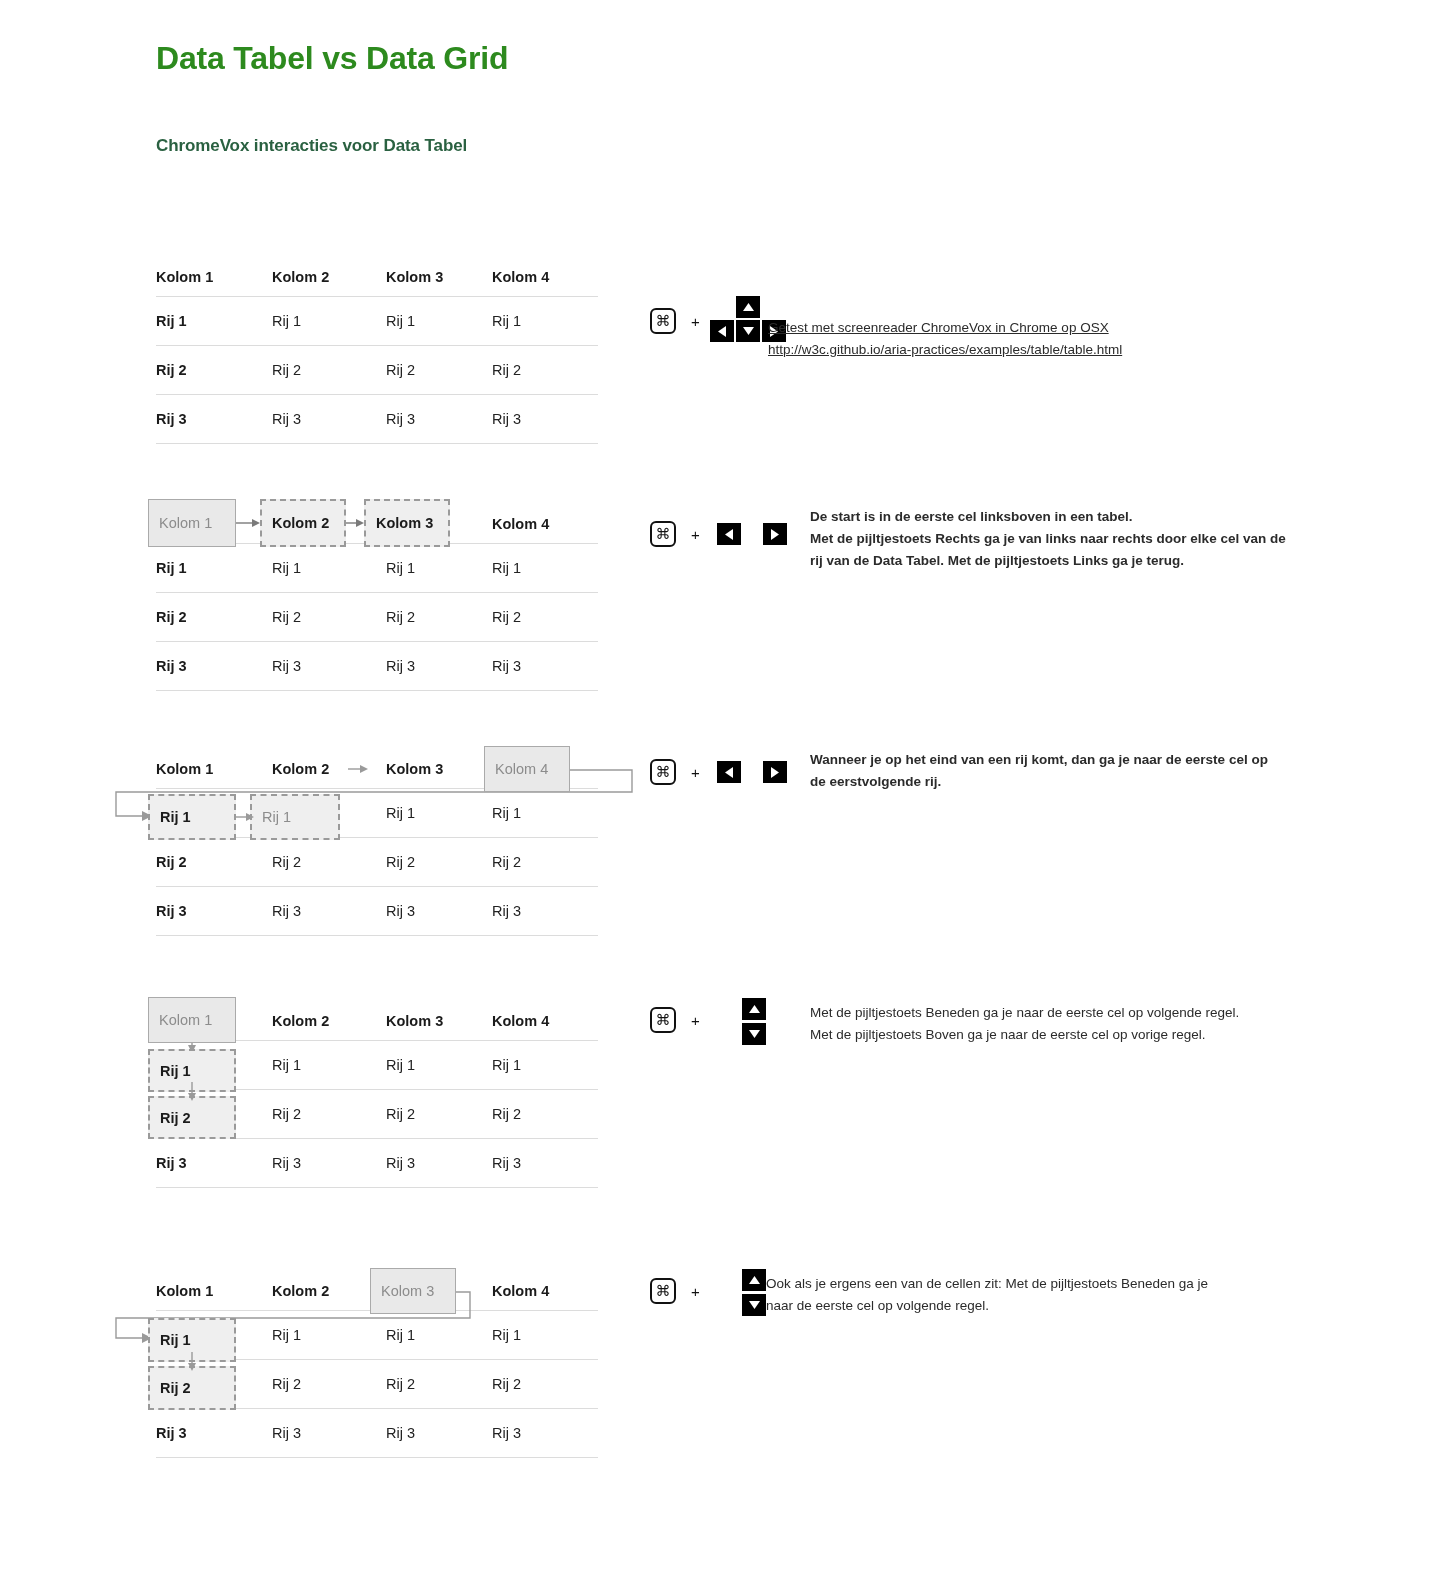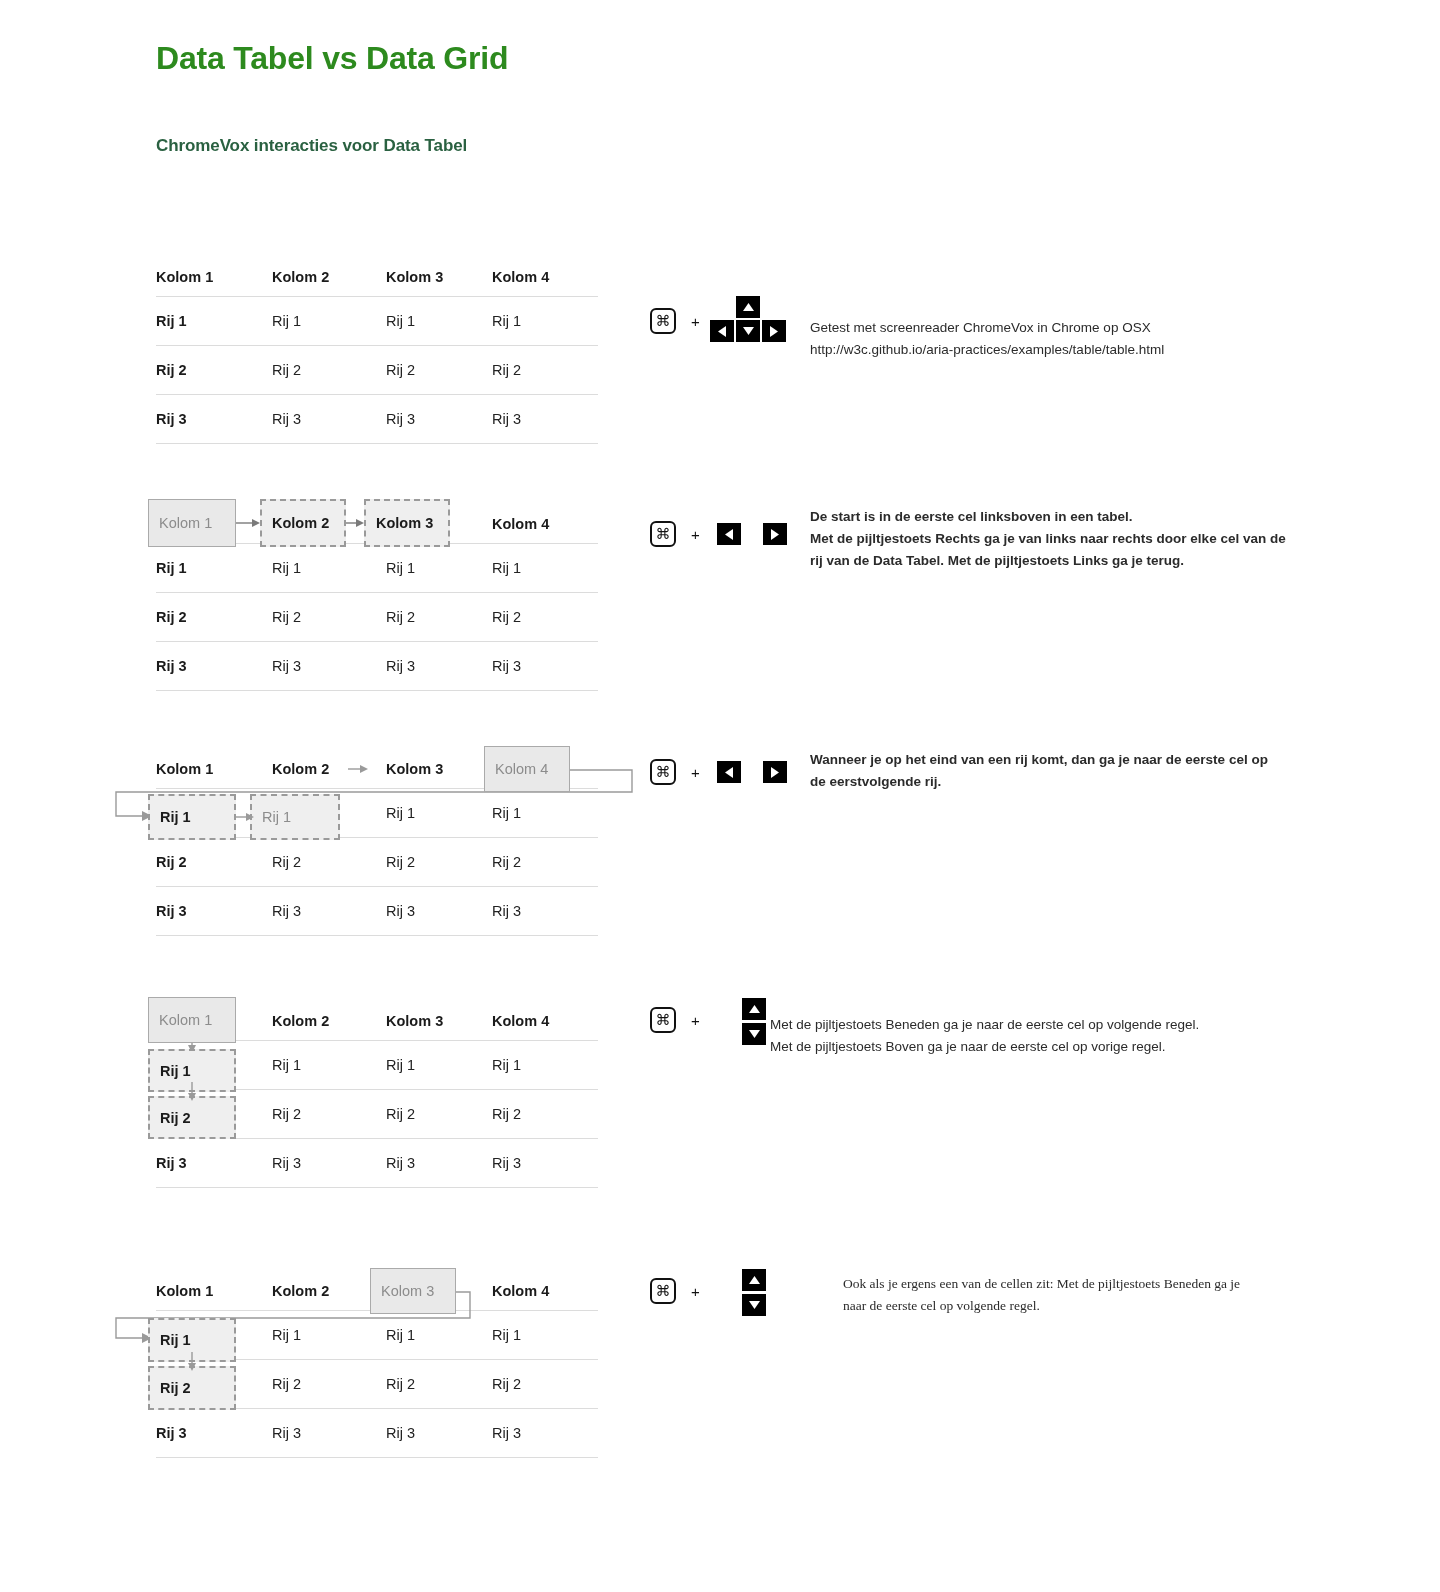--- a/index.html
+++ b/index.html
@@ -205,21 +205,21 @@
           <polygon points="0,0 11,0 5.5,8" fill="#fff"></polygon>
         </svg>
     </div>
     <div class="arrkey" style="left:112px; top:12px;">
       <svg class="tri" width="8" height="11" viewBox="0 0 8 11">
           <polygon points="8,5.5 0,0 0,11" fill="#fff"></polygon>
         </svg>
     </div>
   </div>
 
-  <div class="desc" style="left:810px; top:59px; width:520px;">Getest met screenreader ChromeVox in Chrome op OSX
+  <div class="desc" style="left:768px; top:59px; width:520px;text-decoration:underline;">Getest met screenreader ChromeVox in Chrome op OSX
 http://w3c.github.io/aria-practices/examples/table/table.html</div>
 </div>
 
 <div class="section" style="top:505px;">
   <div class="tbl" style="top:0;">
     <div class="row head">
 
       <div class="cell c3">Kolom 4</div>
     </div>
     <div class="row">
@@ -402,21 +402,21 @@
           <polygon points="5.5,0 11,8 0,8" fill="#fff"></polygon>
         </svg>
     </div>
     <div class="arrkey" style="left:92px; top:16px;">
       <svg class="tri" width="11" height="8" viewBox="0 0 11 8">
           <polygon points="0,0 11,0 5.5,8" fill="#fff"></polygon>
         </svg>
     </div>
   </div>
 
-  <div class="desc" style="left:770px; top:0px; width:530px;margin-top:12px;">Met de pijltjestoets Beneden ga je naar de eerste cel op volgende regel.
+  <div class="desc" style="left:810px; top:0px; width:530px;">Met de pijltjestoets Beneden ga je naar de eerste cel op volgende regel.
 Met de pijltjestoets Boven ga je naar de eerste cel op vorige regel.</div>
 </div>
 
 <div class="section" style="top:1272px;">
   <div class="tbl" style="top:0;">
     <div class="row head">
       <div class="cell c0">Kolom 1</div>
       <div class="cell c1">Kolom 2</div>
 
       <div class="cell c3">Kolom 4</div>
@@ -467,15 +467,15 @@
           <polygon points="5.5,0 11,8 0,8" fill="#fff"></polygon>
         </svg>
     </div>
     <div class="arrkey" style="left:92px; top:16px;">
       <svg class="tri" width="11" height="8" viewBox="0 0 11 8">
           <polygon points="0,0 11,0 5.5,8" fill="#fff"></polygon>
         </svg>
     </div>
   </div>
 
-  <div class="desc" style="left:843px; top:1px; width:525px;font-family:Liberation Serif, serif;">Ook als je ergens een van de cellen zit: Met de pijltjestoets Beneden ga je
+  <div class="desc" style="left:766px; top:1px; width:525px;">Ook als je ergens een van de cellen zit: Met de pijltjestoets Beneden ga je
 naar de eerste cel op volgende regel.</div>
 </div>
 
 </body></html>

